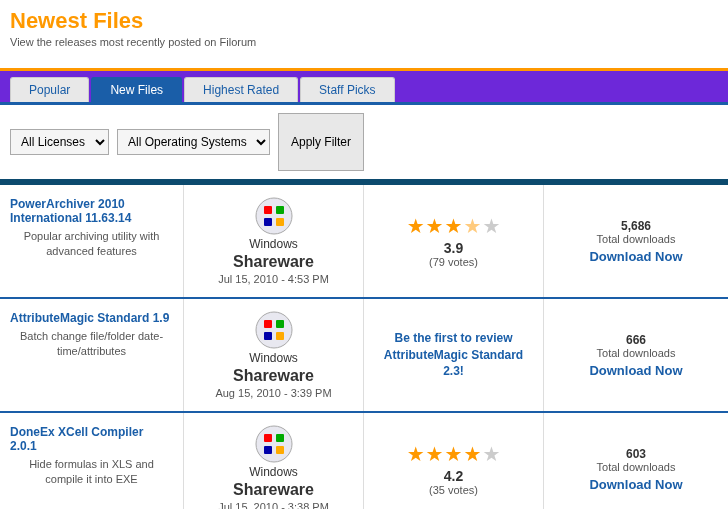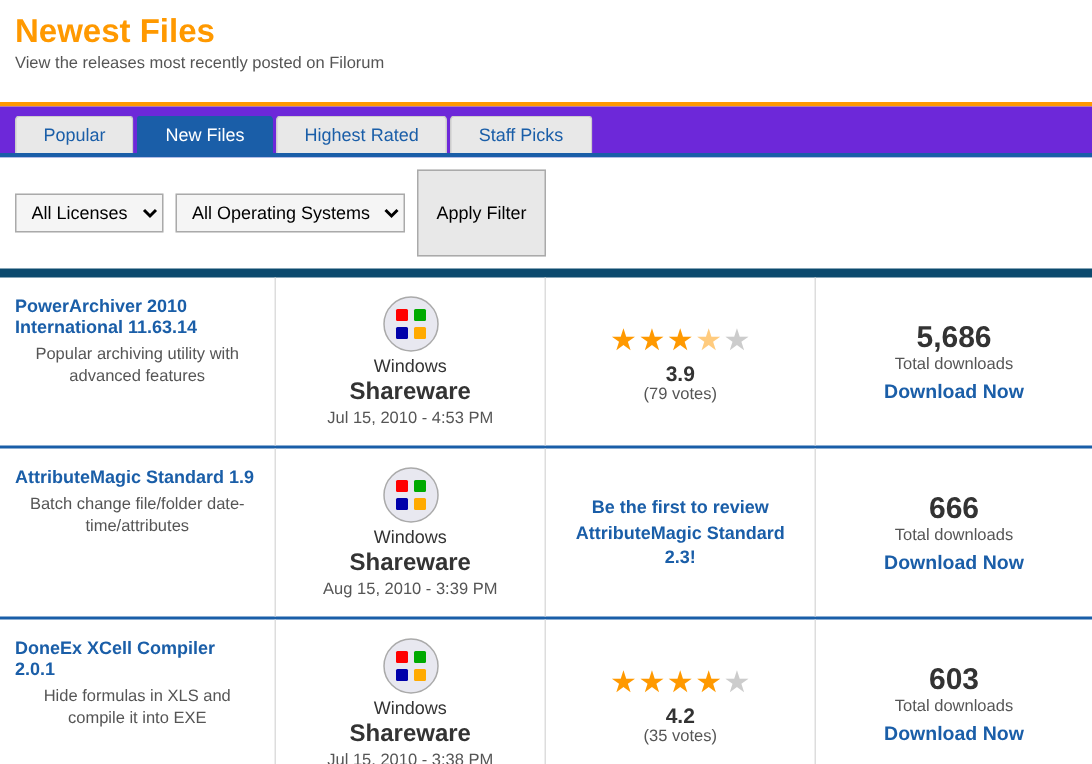--- a/index.html
+++ b/index.html
@@ -43,21 +43,21 @@
     .stars { display: flex; gap: 1px; justify-content: center; margin-bottom: 2px; }
     .star { font-size: 20px; }
     .star.full { color: #f90; }
     .star.empty { color: #ccc; }
     .rating-num { font-size: 14px; font-weight: bold; color: #333; }
     .rating-votes { font-size: 11px; color: #555; }
     .be-first { font-size: 12px; font-weight: bold; color: #1a5ea8; text-align: center; line-height: 1.4; }
 
     
     .col-downloads { flex: 1; padding: 12px 10px; text-align: center; display: flex; flex-direction: column; align-items: center; justify-content: center; }
-    .dl-count { font-size: 20px; font-weight: bold; color: #333; }
+    .dl-count { font-size: 12px; font-weight: bold; color: #333; }
     .dl-label { font-size: 11px; color: #555; }
     .dl-link { font-size: 13px; font-weight: bold; color: #1a5ea8; text-decoration: none; margin-top: 4px; }
   </style>
 </head>
 <body>
 
 <div class="page-header">
   <div class="page-title">Newest Files</div>
   <div class="page-subtitle">View the releases most recently posted on Filorum</div>
 </div>

